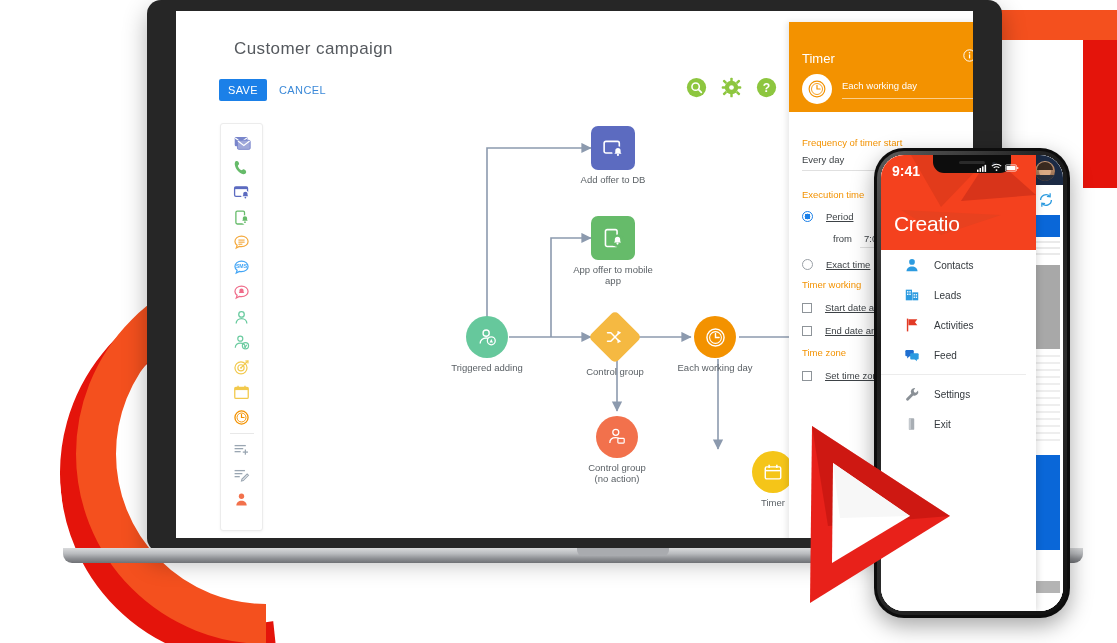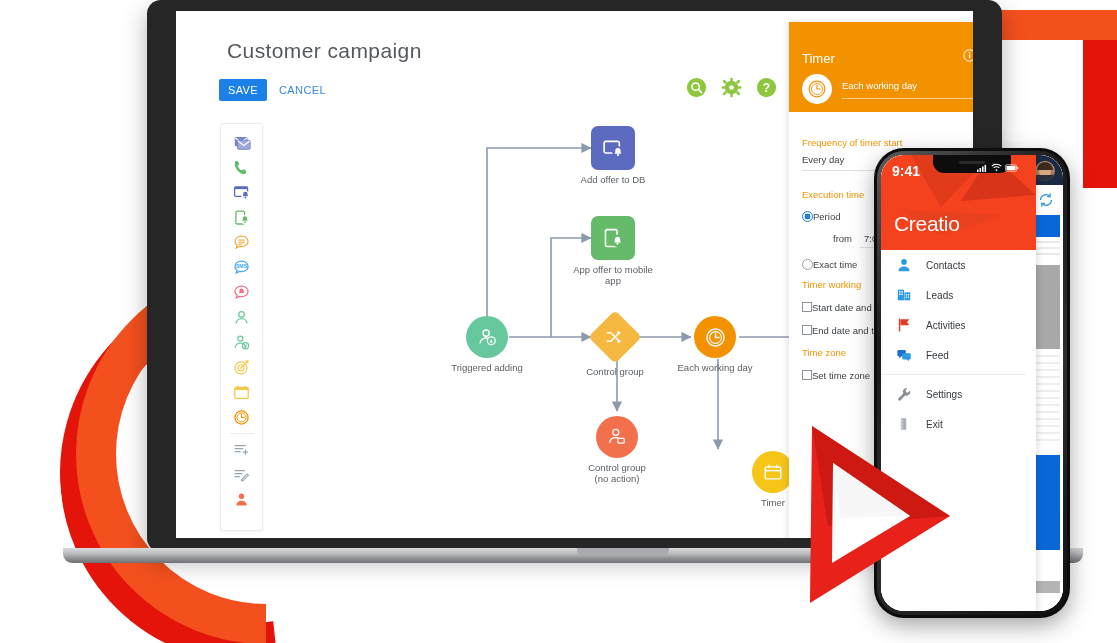--- a/index.html
+++ b/index.html
@@ -52,22 +52,22 @@
     border-radius:0 0 9px 9px;
   }
   .laptop-notch{
     position:absolute;left:430px;top:548px;width:92px;height:8px;
     background:#a9abaf;border-radius:0 0 6px 6px;
   }
 
   
   .app{position:absolute;inset:0;background:#fff;}
   .app-title{
-    position:absolute;left:51px;top:28px;
-    font-size:21px;color:#55595e;letter-spacing:.4px;font-weight:400;
+    position:absolute;left:58px;top:28px;
+    font-size:17px;color:#55595e;letter-spacing:.4px;font-weight:400;
   }
   .btn-save{
     position:absolute;left:43px;top:68px;width:48px;height:22px;
     background:#1B80E8;color:#fff;font-size:11px;letter-spacing:.4px;
     display:flex;align-items:center;justify-content:center;border-radius:2px;
     cursor:pointer;
   }
   .btn-cancel{
     position:absolute;left:97px;top:68px;height:22px;
     display:flex;align-items:center;color:#3B89D8;font-size:11px;letter-spacing:.4px;
@@ -116,21 +116,21 @@
   .tp-body{position:absolute;left:0;top:90px;width:220px;padding:0;}
   .fgroup{position:absolute;left:13px;}
   .flabel{font-size:9.5px;color:#F39200;}
   .fvalue{font-size:9.5px;color:#3d4246;margin-top:6px;}
   .funder{width:193px;height:1px;background:#e0e0e0;margin-top:5px;}
   .radio{width:11px;height:11px;border-radius:50%;border:1.5px solid #9aa0a6;box-sizing:border-box;
          display:inline-block;vertical-align:middle;}
   .radio.on{border-color:#1B80E8;background:radial-gradient(circle,#1B80E8 0 45%,#fff 48% 100%);}
   .radio.on::after{content:"";display:block;}
   .chk{width:10px;height:10px;border:1.3px solid #8e9499;box-sizing:border-box;display:inline-block;vertical-align:middle;}
-  .opt{display:flex;gap:0;font-size:9.5px;color:#3d4246;}
+  .opt{display:flex;align-items:center;gap:13px;font-size:9.5px;color:#3d4246;text-decoration:underline;}
 
   
   .phone{position:absolute;left:874px;top:148px;width:196px;height:470px;}
   .phone-body{position:absolute;inset:0;background:#0d0d0d;border-radius:30px;
               box-shadow:0 8px 22px rgba(0,0,0,.35);}
   .phone-rim{position:absolute;left:3px;top:3px;right:3px;bottom:3px;border-radius:27px;
              background:linear-gradient(135deg,#5c5c5c,#1a1a1a 30%,#2e2e2e 60%,#101010);}
   .phone-screen{position:absolute;left:7px;top:7px;right:7px;bottom:7px;border-radius:23px;
                 background:#fff;overflow:hidden;}
   .ph-notch{position:absolute;left:50%;transform:translateX(-50%);top:0;width:78px;height:18px;
@@ -160,21 +160,21 @@
             background:repeating-linear-gradient(180deg,#eeeeee 0 2px,#fff 2px 7px);}
 
   .ph-drawer{position:absolute;left:0;top:0;width:155px;bottom:0;background:#fff;
              box-shadow:2px 0 6px rgba(0,0,0,.12);}
   .ph-hero{position:absolute;left:0;top:0;width:155px;height:95px;background:#F4411E;overflow:hidden;}
   .ph-status{position:absolute;left:11px;top:8px;font-size:14px;color:#fff;font-weight:bold;z-index:9;}
   .ph-sigwrap{position:absolute;right:44px;top:8px;display:flex;align-items:center;gap:3px;z-index:9;}
   .ph-logo{position:absolute;left:13px;bottom:14px;font-size:21px;color:#fff;letter-spacing:-.3px;
            font-family:"Liberation Sans",sans-serif;}
   .ph-menu{position:absolute;left:0;top:95px;width:155px;}
-  .ph-item{height:30px;display:flex;align-items:center;gap:14px;padding-left:14px;cursor:pointer;}
+  .ph-item{height:30px;display:flex;align-items:center;gap:14px;padding-left:14px;cursor:pointer;margin-left:8px;}
   .ph-item .txt{font-size:10px;color:#33383d;}
   .ph-sep{height:1px;background:#ececec;margin:4px 10px 4px 0;}
   .ph-ico{width:17px;height:17px;display:flex;align-items:center;justify-content:center;}
 </style>
 </head>
 <body>
 
 <div class="stage">
 
   <div class="arc-dark"></div>

